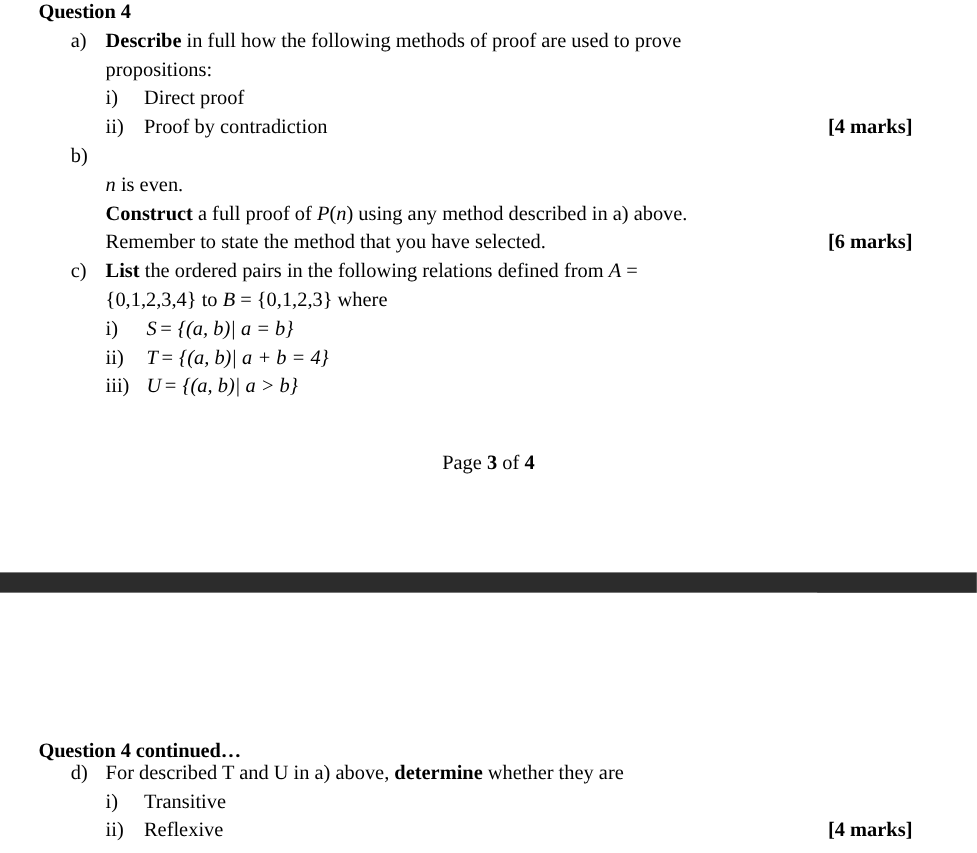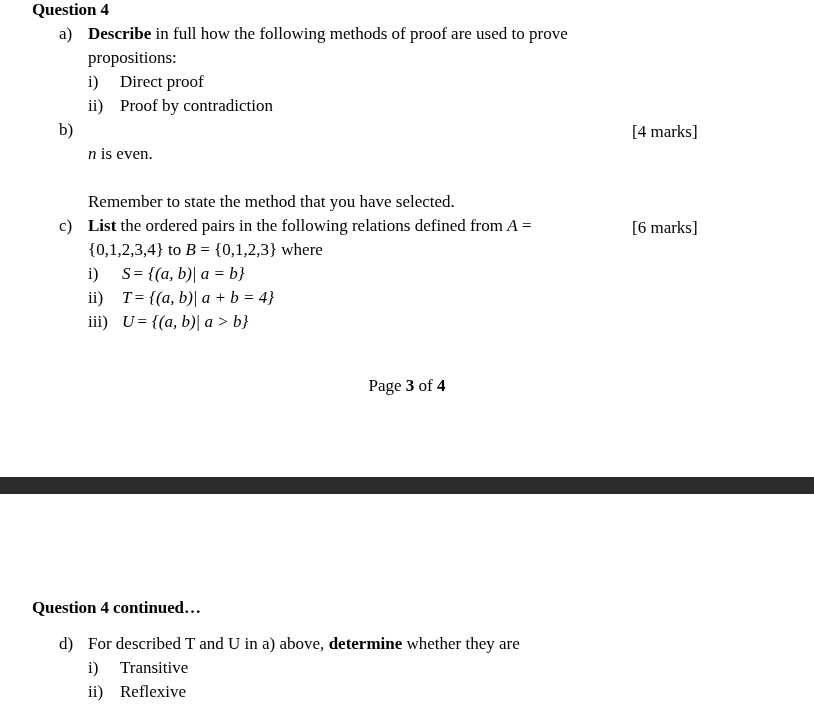--- a/index.html
+++ b/index.html
@@ -60,26 +60,25 @@
     white-space: nowrap;
   }
   .body-text {
     position: absolute;
     font-size: 17px;
     line-height: 24px;
     white-space: nowrap;
   }
   .marks {
     position: absolute;
-    left: 632px;
-    font-weight: normal;
-    font-size: 17px;
-    line-height: 24px;
-    white-space: nowrap;
-    margin-top: 26px;
+    left: 690px;
+    font-weight: bold;
+    font-size: 17px;
+    line-height: 24px;
+    white-space: nowrap;
   }
 
   
   .lvl-letter  { left: 59px; }
   .lvl-text    { left: 88px; }
   .lvl-roman   { left: 88px; }
   .lvl-romantx { left: 120px; }
 
   b, .b { font-weight: bold; }
   i, .mi {
@@ -131,20 +130,23 @@
   </div>
 
   <div class="row" style="top:118px;">
     <span class="marker lvl-letter">b)</span>
   </div>
 
   <div class="row" style="top:142px;">
     <span class="body-text lvl-text"><i>n</i><span> is even.</span></span>
   </div>
 
+  <div class="row" style="top:166px;">
+    <span class="body-text lvl-text"><b>Construct</b><span> a full proof of </span><i>P</i><span>(</span><i>n</i><span>)</span><span> using any method described in a) above.</span></span>
+  </div>
 
   <div class="row" style="top:190px;">
     <span class="body-text lvl-text">Remember to state the method that you have selected.</span>
     <span class="marks">[6 marks]</span>
   </div>
 
   <div class="row" style="top:214px;">
     <span class="marker lvl-letter">c)</span>
     <span class="body-text lvl-text"><b>List</b><span> the ordered pairs in the following relations defined from </span><i>A</i><span> =</span></span>
   </div>
@@ -171,21 +173,21 @@
   <div class="footer" style="top:374px;">
     <span>Page </span><b>3</b><span> of </span><b>4</b>
   </div>
 
 </div>
 
 <div class="page-break-bar"></div>
 
 <div class="sheet" id="sheet-bot">
 
-  <div class="qheading" style="left:32px; top:104px;">Question 4 continued…</div>
+  <div class="qheading" style="left:32px; top:122px;">Question 4 continued…</div>
 
   <div class="row" style="top:138px;">
     <span class="marker lvl-letter">d)</span>
     <span class="body-text lvl-text"><span>For described T and U in a) above, </span><b>determine</b><span> whether they are</span></span>
   </div>
 
   <div class="row" style="top:162px;">
     <span class="marker lvl-roman">i)</span>
     <span class="body-text lvl-romantx">Transitive</span>
   </div>

